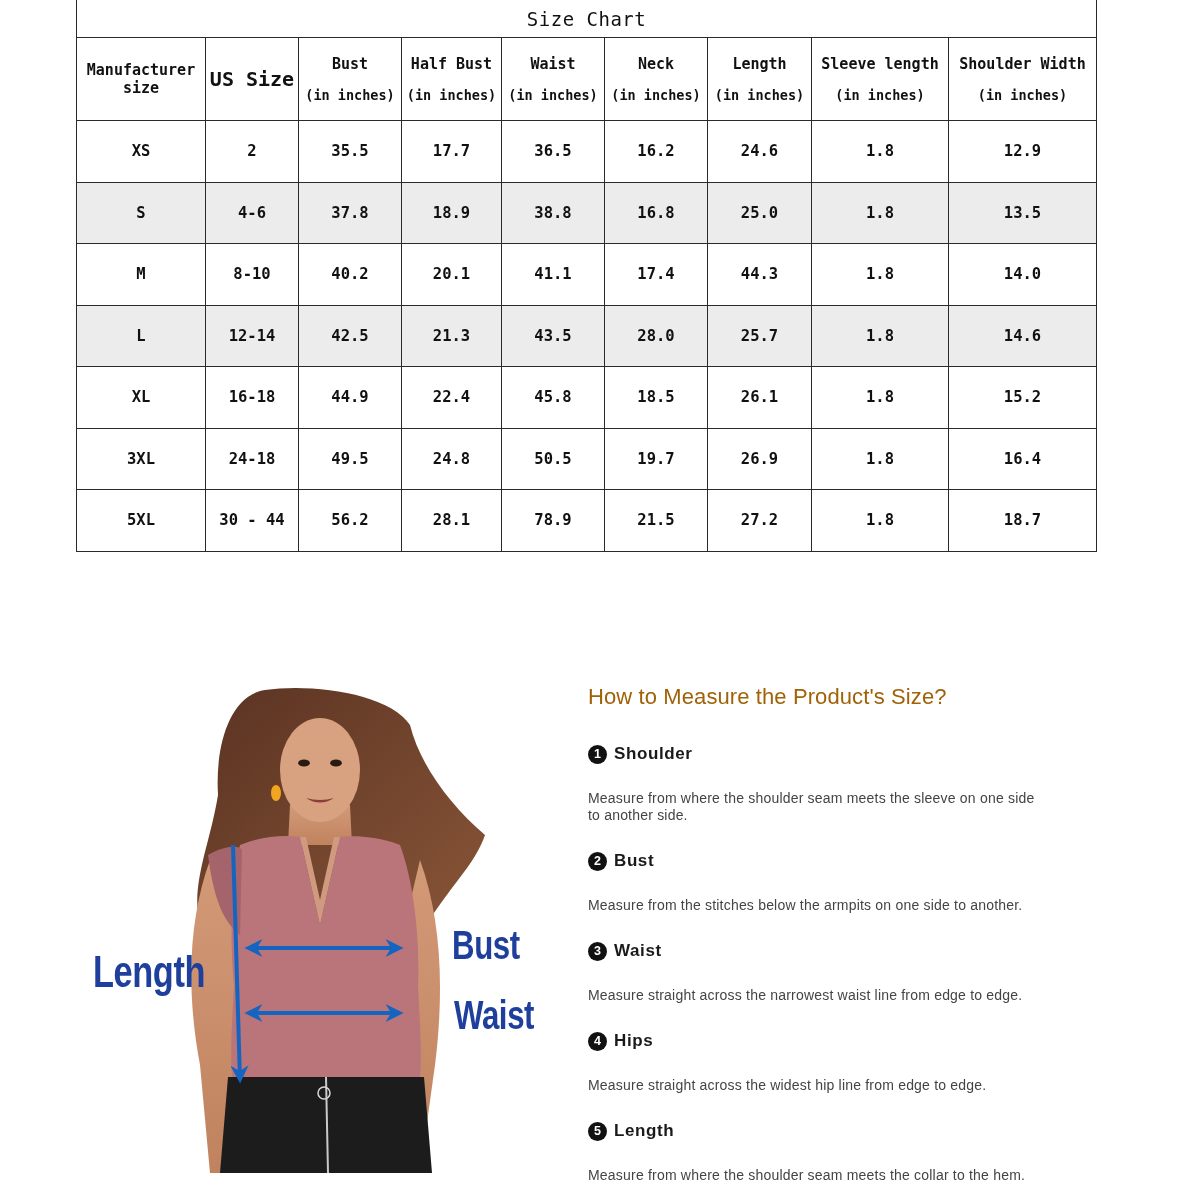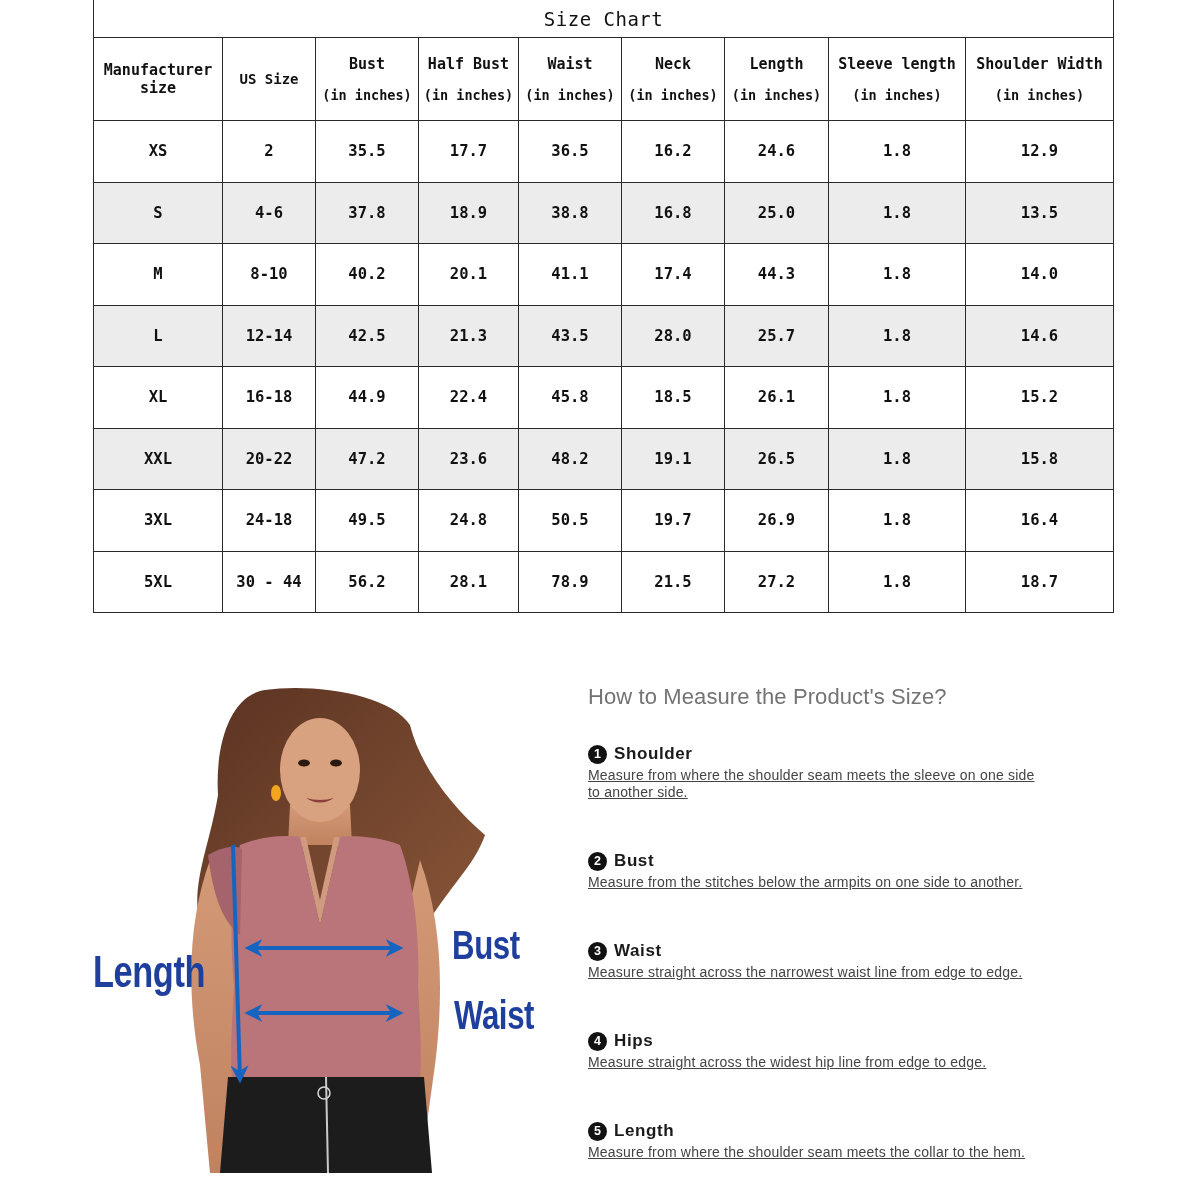--- a/index.html
+++ b/index.html
@@ -1,42 +1,42 @@
 <!DOCTYPE html>
 <html><head>
   <meta charset="utf-8">
   <style>
     html, body { margin: 0; padding: 0; background: #ffffff; }
     body { width: 1200px; height: 1200px; position: relative; overflow: hidden; font-family: "DejaVu Serif", serif; color: #111; }
 
     
-    .chart { position: absolute; left: 93px; top: 0; width: 1020px; border-collapse: collapse; table-layout: fixed; padding-left: 31px; }
+    .chart { position: absolute; left: 76px; top: 0; width: 1020px; border-collapse: collapse; table-layout: fixed; padding-left: 31px; }
     .chart td, .chart th { border: 1.5px solid #2a2a2a; text-align: center; vertical-align: middle; padding: 0; }
     .chart .title-row td { height: 37px; border-top: none; font-family: "DejaVu Sans Mono", monospace; font-size: 19px; font-weight: normal; letter-spacing: 0.5px; }
     .chart .head-row th { height: 82px; font-family: "DejaVu Sans Mono", monospace; font-weight: bold; font-size: 15px; line-height: 1.2; }
     .chart .head-row th .unit { display: block; margin-top: 14px; font-weight: bold; font-size: 13.5px; }
-    .chart .head-row th.single { font-size: 14px; }
+    .chart .head-row th.single { font-size: 20px; }
     .chart .body-row td { height: 60.5px; font-family: "DejaVu Sans Mono", monospace; font-weight: bold; font-size: 15.5px; }
     .chart .body-row.alt td { background: #ececec; }
 
     
     .figure { position: absolute; left: 90px; top: 685px; width: 470px; height: 500px; }
     .figure svg { position: absolute; left: 0; top: 0; }
     .fig-label { position: absolute; font-family: "Liberation Sans", sans-serif; font-weight: bold; color: #1f3f9c; transform: scaleX(0.78); transform-origin: left top; letter-spacing: -0.5px; }
     .fig-label.length { left: 3px; top: 262px; font-size: 44px; }
     .fig-label.bust { left: 362px; top: 238px; font-size: 40px; }
     .fig-label.waist { left: 364px; top: 308px; font-size: 40px; }
 
     
     .guide { position: absolute; left: 588px; top: 684px; width: 500px; font-family: "Liberation Sans", sans-serif; }
-    .guide-title { font-size: 22px; color: #737373; margin: 0; font-weight: normal; letter-spacing: 0.1px; }
+    .guide-title { font-size: 22px; color: #a16207; margin: 0; font-weight: normal; letter-spacing: 0.1px; }
     .step { position: absolute; left: 0; width: 500px; }
     .step-head { display: flex; align-items: center; font-size: 17px; font-weight: bold; color: #1a1a1a; letter-spacing: 0.6px; }
     .num { width: 19px; height: 19px; border-radius: 50%; background: #111; color: #fff; font-size: 12.5px; font-weight: bold; display: inline-flex; align-items: center; justify-content: center; margin-right: 7px; letter-spacing: 0; }
-    .step-desc { margin-top: 3px; font-size: 14px; color: #444; line-height: 17px; letter-spacing: 0.2px; text-decoration: underline; }
+    .step-desc { margin-top: 26px; font-size: 14px; color: #444; line-height: 17px; letter-spacing: 0.2px; }
   </style>
 </head>
 <body>
 
 <table class="chart">
   <colgroup>
     <col style="width:129px">
       <col style="width:93px">
       <col style="width:103px">
       <col style="width:100px">
@@ -111,31 +111,20 @@
         <td>XL</td>
         <td>16-18</td>
         <td>44.9</td>
         <td>22.4</td>
         <td>45.8</td>
         <td>18.5</td>
         <td>26.1</td>
         <td>1.8</td>
         <td>15.2</td>
       </tr>
-      <tr class="body-row alt">
-        <td>XXL</td>
-        <td>20-22</td>
-        <td>47.2</td>
-        <td>23.6</td>
-        <td>48.2</td>
-        <td>19.1</td>
-        <td>26.5</td>
-        <td>1.8</td>
-        <td>15.8</td>
-      </tr>
       <tr class="body-row">
         <td>3XL</td>
         <td>24-18</td>
         <td>49.5</td>
         <td>24.8</td>
         <td>50.5</td>
         <td>19.7</td>
         <td>26.9</td>
         <td>1.8</td>
         <td>16.4</td>

